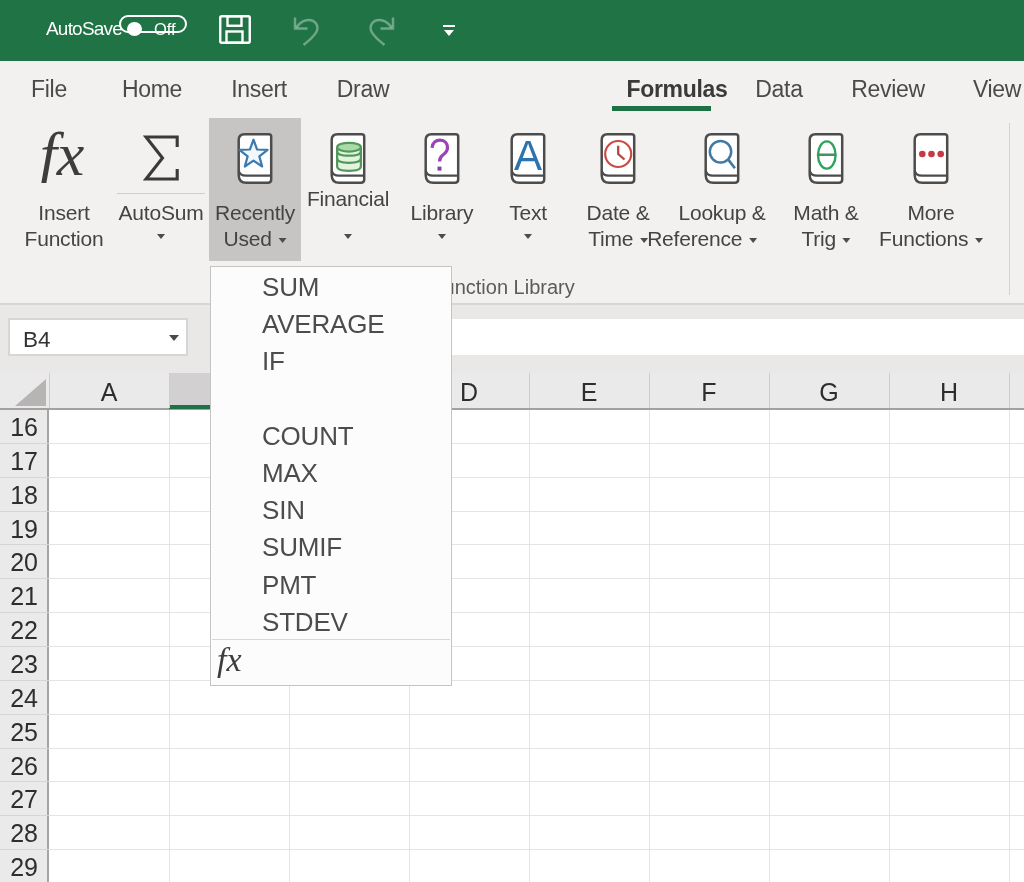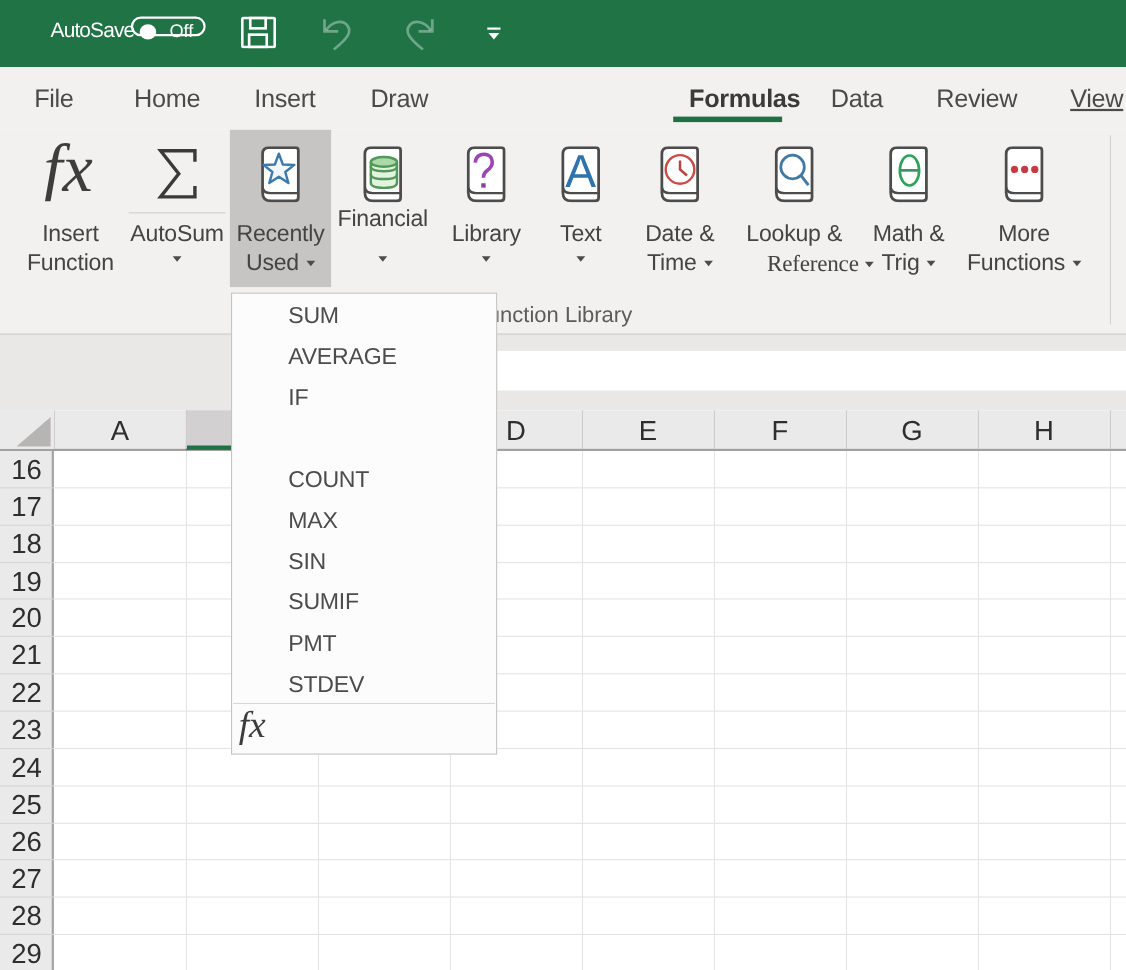--- a/index.html
+++ b/index.html
@@ -45,21 +45,21 @@
   #corner { position:absolute; left:0; top:0; width:49px; height:35px; background:#ebeaea; }
   #corner .tri { position:absolute; left:15px; top:6px; width:0; height:0; border-left:31px solid transparent; border-bottom:27px solid #b7b5b3; }
   #rowheads { position:absolute; left:0; top:37px; width:49px; height:472px; background:#ebeaea; border-right:2px solid #a6a4a2; }
   .rownum { position:absolute; right:9px; font-size:25px; color:#2e2e2e; height:34px; line-height:35px; }
   .rowsep { position:absolute; left:0; width:49px; height:1px; background:#d6d4d4; }
   .gridv { position:absolute; top:37px; width:1px; height:472px; background:#e4e4e4; }
   .gridh { position:absolute; left:49px; width:975px; height:1px; background:#e4e4e4; }
 
   
   #menu { left:210px; top:266px; width:242px; height:420px; background:#fcfcfc; border:1px solid #c6c4c2; z-index:50; }
-  .mitem { position:absolute; left:51px; font-size:21px; color:#4c4c4c; height:37px; line-height:37px; letter-spacing:-0.2px; }
+  .mitem { position:absolute; left:51px; font-size:26px; color:#4c4c4c; height:37px; line-height:37px; letter-spacing:-0.2px; }
   #msep { position:absolute; left:1px; top:372px; width:238px; height:1px; background:#d9d7d5; }
   #mfx { position:absolute; left:6px; top:376px; width:228px; height:42px; }
   #mfx .fx { position:absolute; left:0px; top:-2px; font-family:"Liberation Serif", serif; font-style:italic; font-size:34px; color:#3d3d3d; }
   #mfx .lab { position:absolute; left:37px; top:8px; font-size:21px; color:#4c4c4c; }
 </style>
 </head>
 <body>
 
 <div class="abs" id="titlebar">
   <div class="abs" id="autosave">AutoSave</div>
@@ -85,21 +85,21 @@
 </div>
 
 <div class="abs" id="tabrow">
   <div class="tab" style="left:49px;">File</div>
   <div class="tab" style="left:152px;">Home</div>
   <div class="tab" style="left:259px;">Insert</div>
   <div class="tab" style="left:363px;">Draw</div>
   <div class="tab active" style="left:661px;margin-left:16px;">Formulas</div>
   <div class="tab" style="left:779px;">Data</div>
   <div class="tab" style="left:888px;">Review</div>
-  <div class="tab" style="left:997px;text-decoration:underline;">View</div>
+  <div class="tab" style="left:997px;">View</div>
 </div>
 <div class="abs" id="funderline"></div>
 
 <div class="abs" id="ribbon">
   <div id="pressed"></div>
   <div id="grouplabel">Function Library</div>
   <div id="groupsep"></div>
 <div class="rlabel" style="left:64px; top:83px;">Insert</div>
     <div class="rlabel" style="left:64px; top:109px;">Function</div>
     <div class="rlabel" style="left:161px; top:83px;">AutoSum</div>
@@ -143,21 +143,21 @@
       </svg></div>
     <div class="rlabel" style="left:618px; top:83px;">Date &amp;</div>
     <div class="rlabel" style="left:618px; top:109px;">Time <span class="caret" style="margin-left:1px;"></span></div>
     <div class="icab" style="left:722px; top:15px;"><svg width="39" height="51" viewBox="0 0 39 51">
         <path d="M9 1.3 H33.2 Q35.7 1.3 35.7 3.8 V46.5 Q35.7 49.7 32.5 49.7 H11 Q3.2 49.7 3.2 41.9 V7.1 Q3.2 1.3 9 1.3 Z" fill="#fff" stroke="#4c4c4c" stroke-width="2.5"></path>
         <path d="M3.2 37.5 Q4 42.6 10.5 42.6 H35.7" fill="none" stroke="#4c4c4c" stroke-width="2.2"></path>
         <circle cx="18" cy="18.8" r="10.7" fill="#fff" stroke="#437aa4" stroke-width="2.5"></circle>
         <path d="M25.6 26.4 L32.4 35.3" stroke="#437aa4" stroke-width="2.7"></path>
       </svg></div>
     <div class="rlabel" style="left:722px; top:83px;">Lookup &amp;</div>
-    <div class="rlabel" style="left:746px; top:109px;font-family:Liberation Serif, serif;">Reference <span class="caret" style="margin-left:1px;"></span></div>
+    <div class="rlabel" style="left:702px; top:109px;">Reference <span class="caret" style="margin-left:1px;"></span></div>
     <div class="icab" style="left:826px; top:15px;"><svg width="39" height="51" viewBox="0 0 39 51">
         <path d="M9 1.3 H33.2 Q35.7 1.3 35.7 3.8 V46.5 Q35.7 49.7 32.5 49.7 H11 Q3.2 49.7 3.2 41.9 V7.1 Q3.2 1.3 9 1.3 Z" fill="#fff" stroke="#4c4c4c" stroke-width="2.5"></path>
         <path d="M3.2 37.5 Q4 42.6 10.5 42.6 H35.7" fill="none" stroke="#4c4c4c" stroke-width="2.2"></path>
         <ellipse cx="20.3" cy="22" rx="8.8" ry="13.6" fill="#fff" stroke="#2da35a" stroke-width="2.4"></ellipse>
         <path d="M11.5 21.8 H29.1" stroke="#3f9464" stroke-width="2.5"></path>
       </svg></div>
     <div class="rlabel" style="left:826px; top:83px;">Math &amp;</div>
     <div class="rlabel" style="left:826px; top:109px;">Trig <span class="caret" style="margin-left:1px;"></span></div>
     <div class="icab" style="left:931px; top:15px;"><svg width="39" height="51" viewBox="0 0 39 51">
         <path d="M9 1.3 H33.2 Q35.7 1.3 35.7 3.8 V46.5 Q35.7 49.7 32.5 49.7 H11 Q3.2 49.7 3.2 41.9 V7.1 Q3.2 1.3 9 1.3 Z" fill="#fff" stroke="#4c4c4c" stroke-width="2.5"></path>
@@ -169,20 +169,24 @@
     <div class="rlabel" style="left:931px; top:83px;">More</div>
     <div class="rlabel" style="left:931px; top:109px;">Functions <span class="caret" style="margin-left:1px;"></span></div>
     <div class="icab" style="left:62px; top:1px; height:64px; overflow:hidden; font-family:'Liberation Serif', serif; font-style:italic; font-size:62px; color:#3d3d3d;">fx</div>
     <svg class="icab" style="left:161px; top:17px;" width="38" height="46" viewBox="0 0 38 46">
       <path d="M35.2 12 V2 H4 L20.5 23 L4 44 H35.2 V34" fill="none" stroke="#3a3a3a" stroke-width="3.1"></path>
     </svg>
     <div style="position:absolute; left:117px; top:75px; width:88px; height:1px; background:#cfcdcb;"></div>
   </div>
 
 <div class="abs" id="fstrip">
+  <div id="namebox">
+      <div class="txt">B4</div>
+      <div class="nbcaret"></div>
+    </div>
   <div id="finput"></div>
 </div>
 
 <div class="abs" id="sheet">
     <div id="colheads">
       <div class="collab" style="left:109px;">A</div>
       <div class="collab" style="left:229px;">B</div>
       <div class="collab" style="left:349px;">C</div>
       <div class="collab" style="left:469px;">D</div>
       <div class="collab" style="left:589px;">E</div>

